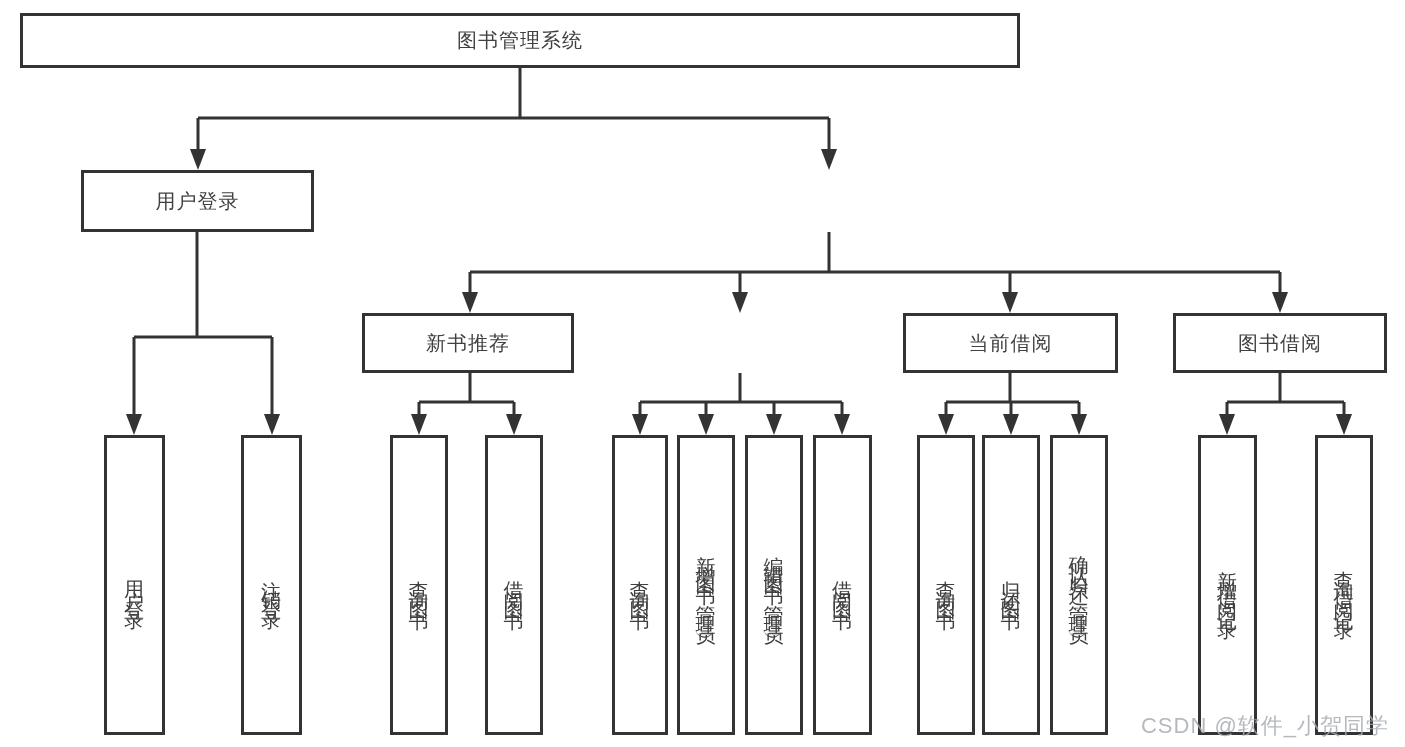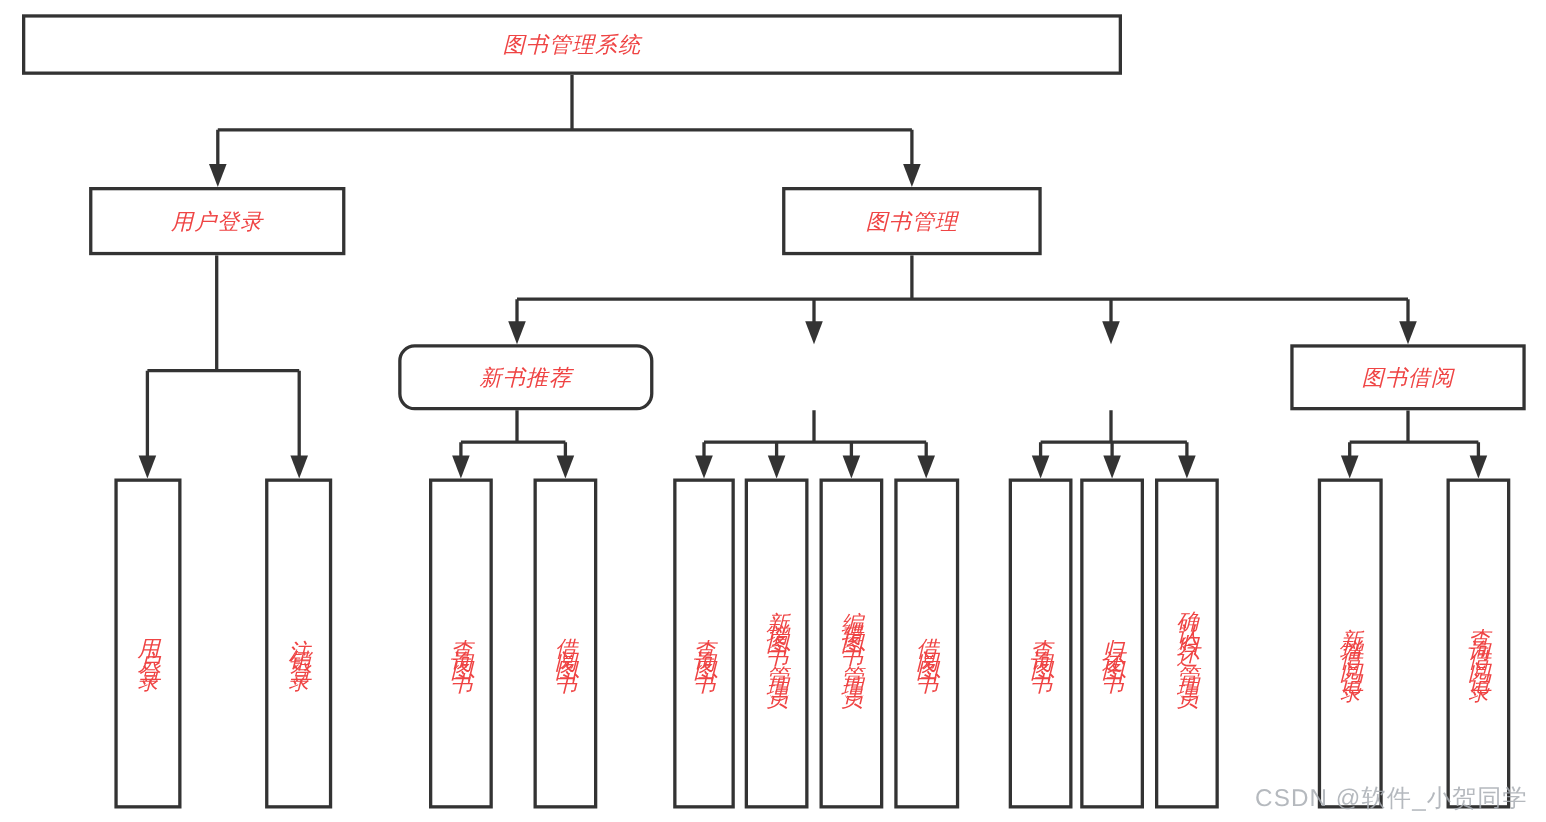--- a/index.html
+++ b/index.html
@@ -27,25 +27,24 @@
     position: absolute;
     box-sizing: border-box;
     background: #ffffff;
     border: 3px solid #333333;
     display: flex;
     align-items: center;
     justify-content: center;
     z-index: 2;
   }
   .node .lbl {
-    color: #ef4444;
+    color: #404040;
     font-size: 20px;
     letter-spacing: 1px;
     white-space: nowrap;
-    font-style: italic;
   }
   .leaf .lbl {
     writing-mode: vertical-rl;
     text-orientation: mixed;
     letter-spacing: 10px;
     line-height: 1;
     white-space: normal;
     font-size: 20px;
   }
   .watermark {
@@ -108,26 +107,26 @@
     </g>
   </svg>
 
   <div class="node" style="left:20px; top:13px; width:1000px; height:55px;">
     <span class="lbl">图书管理系统</span>
   </div>
 
   <div class="node" style="left:81px; top:170px; width:233px; height:62px;">
     <span class="lbl">用户登录</span>
   </div>
-  <div class="node" style="left:711px; top:170px; width:236px; height:62px;">
-    <span class="lbl">图书管理</span>
+
+  <div class="node" style="left:362px; top:313px; width:212px; height:60px;">
+    <span class="lbl">新书推荐</span>
   </div>
-
-  <div class="node" style="left:362px; top:313px; width:232px; height:60px;border-radius:15px;">
-    <span class="lbl">新书推荐</span>
+  <div class="node" style="left:903px; top:313px; width:215px; height:60px;">
+    <span class="lbl">当前借阅</span>
   </div>
   <div class="node" style="left:1173px; top:313px; width:214px; height:60px;">
     <span class="lbl">图书借阅</span>
   </div>
 
   <div class="node leaf" style="left:104px; top:435px; width:61px; height:300px;">
     <span class="lbl">用户登录</span>
   </div>
   <div class="node leaf" style="left:241px; top:435px; width:61px; height:300px;">
     <span class="lbl">注销登录</span>

